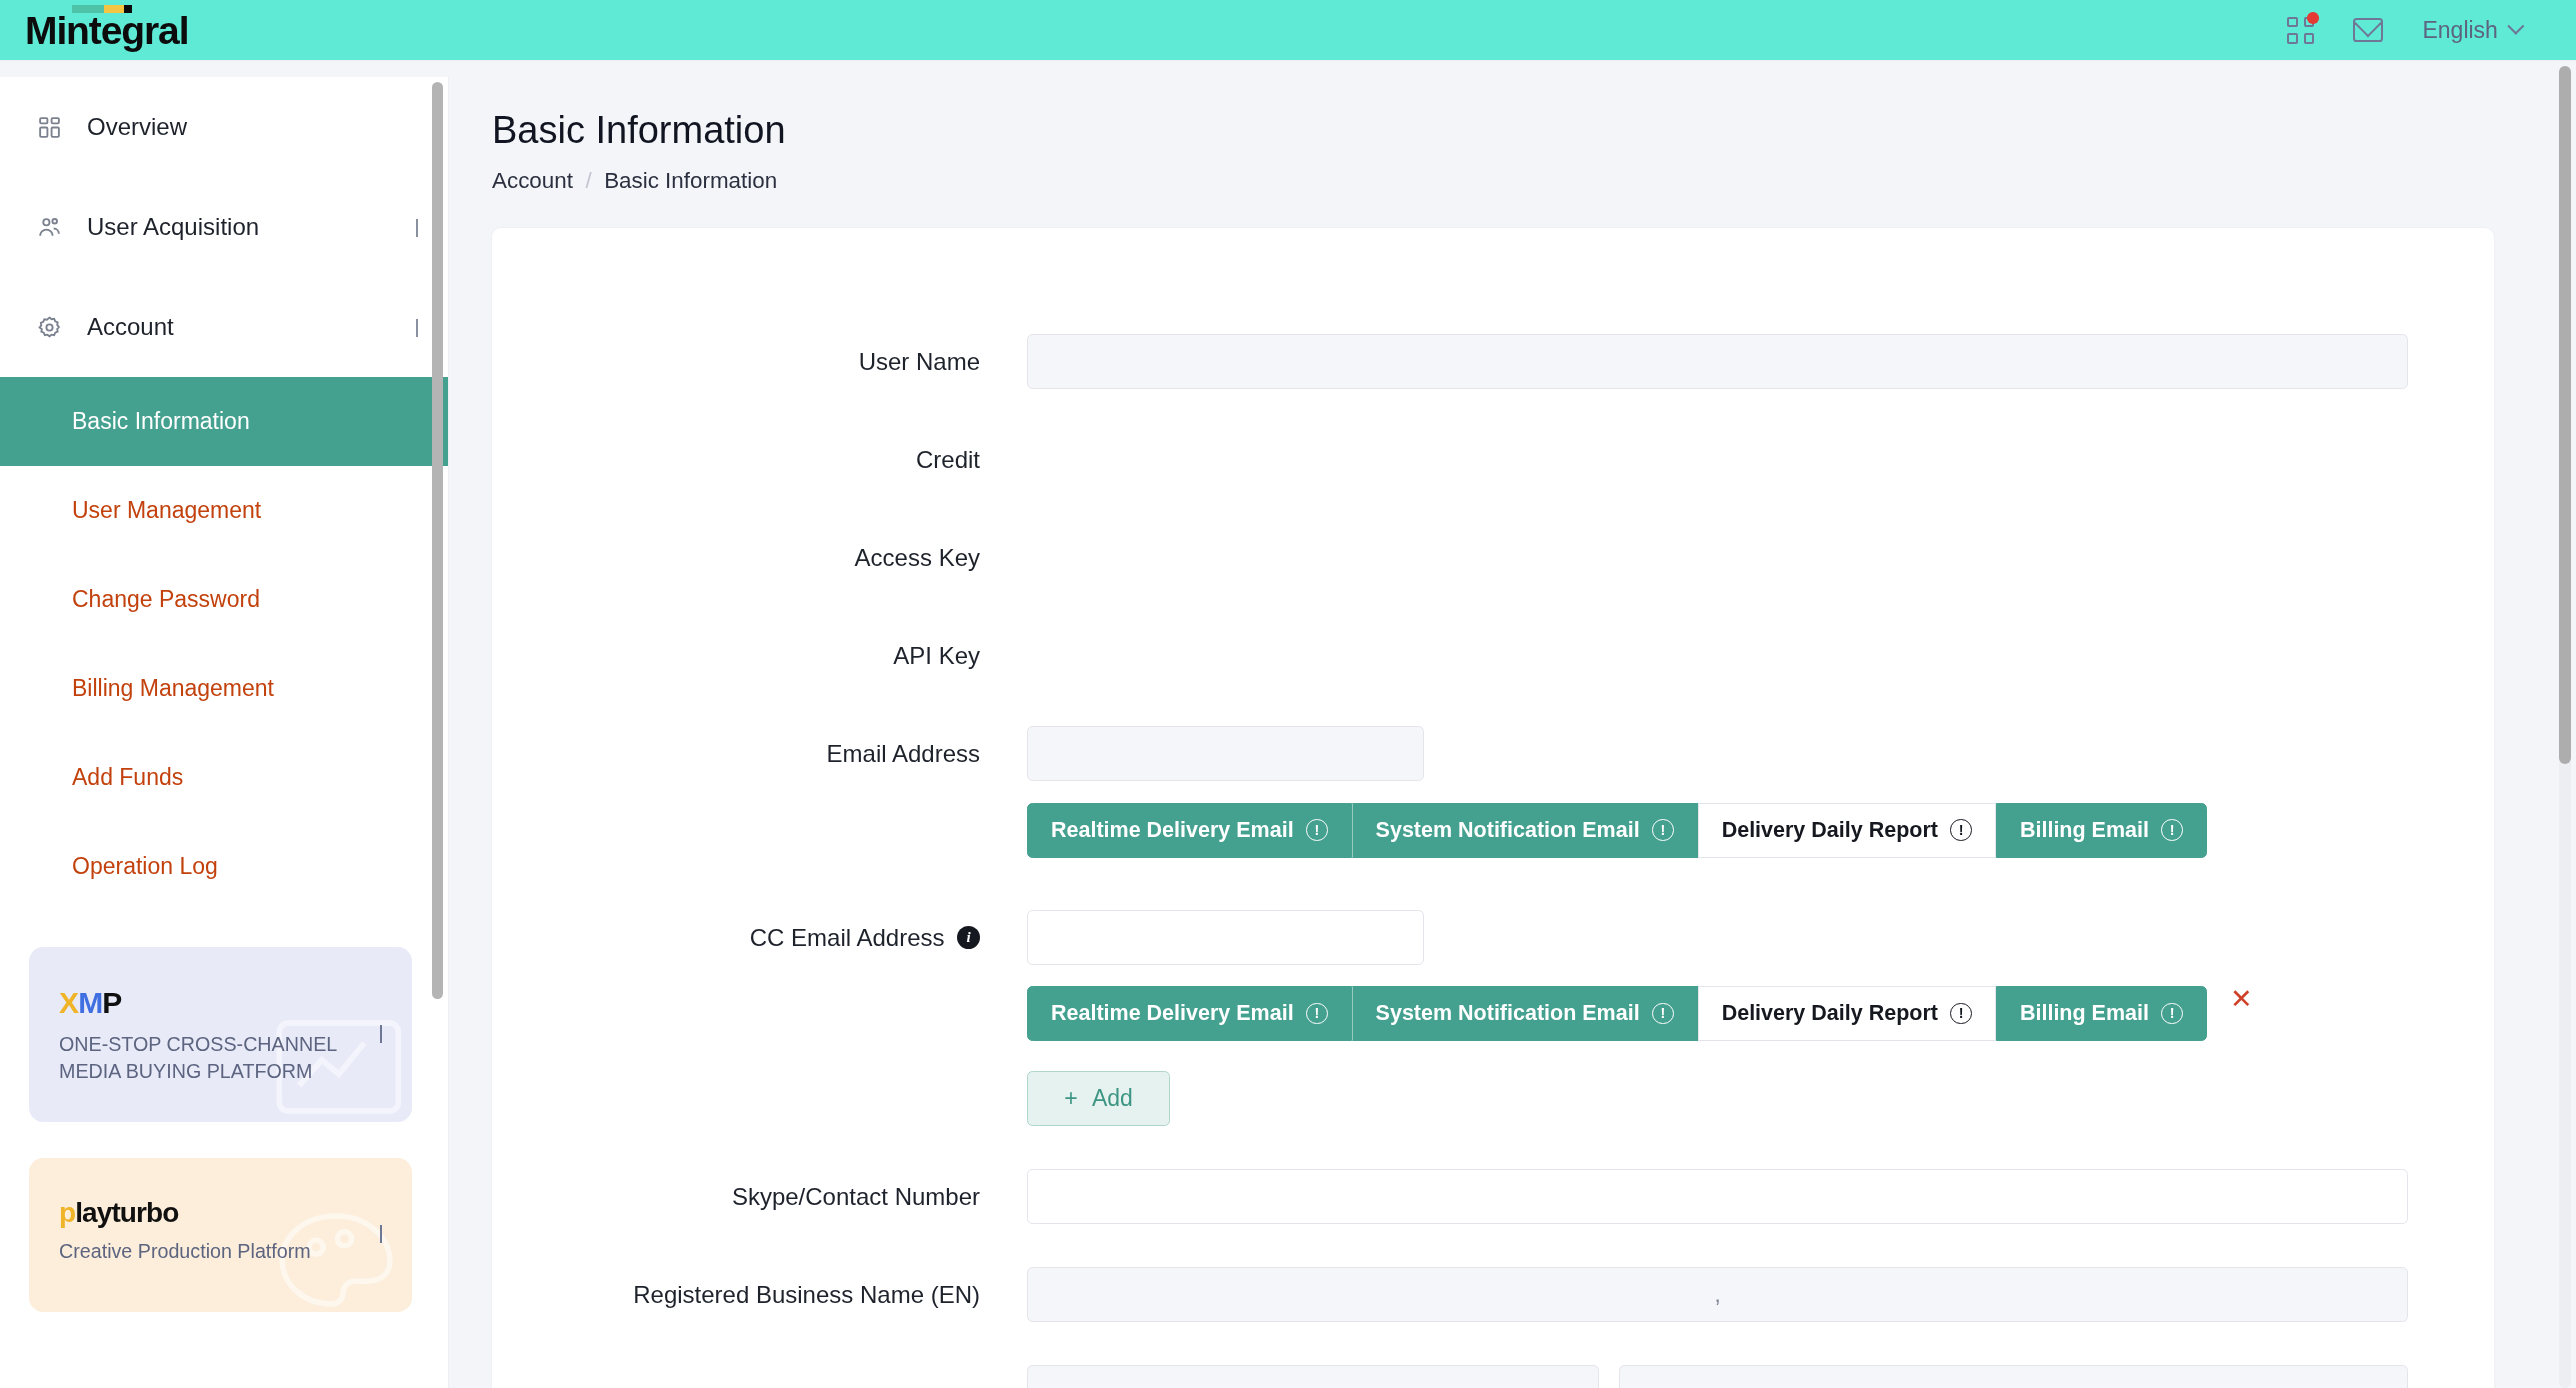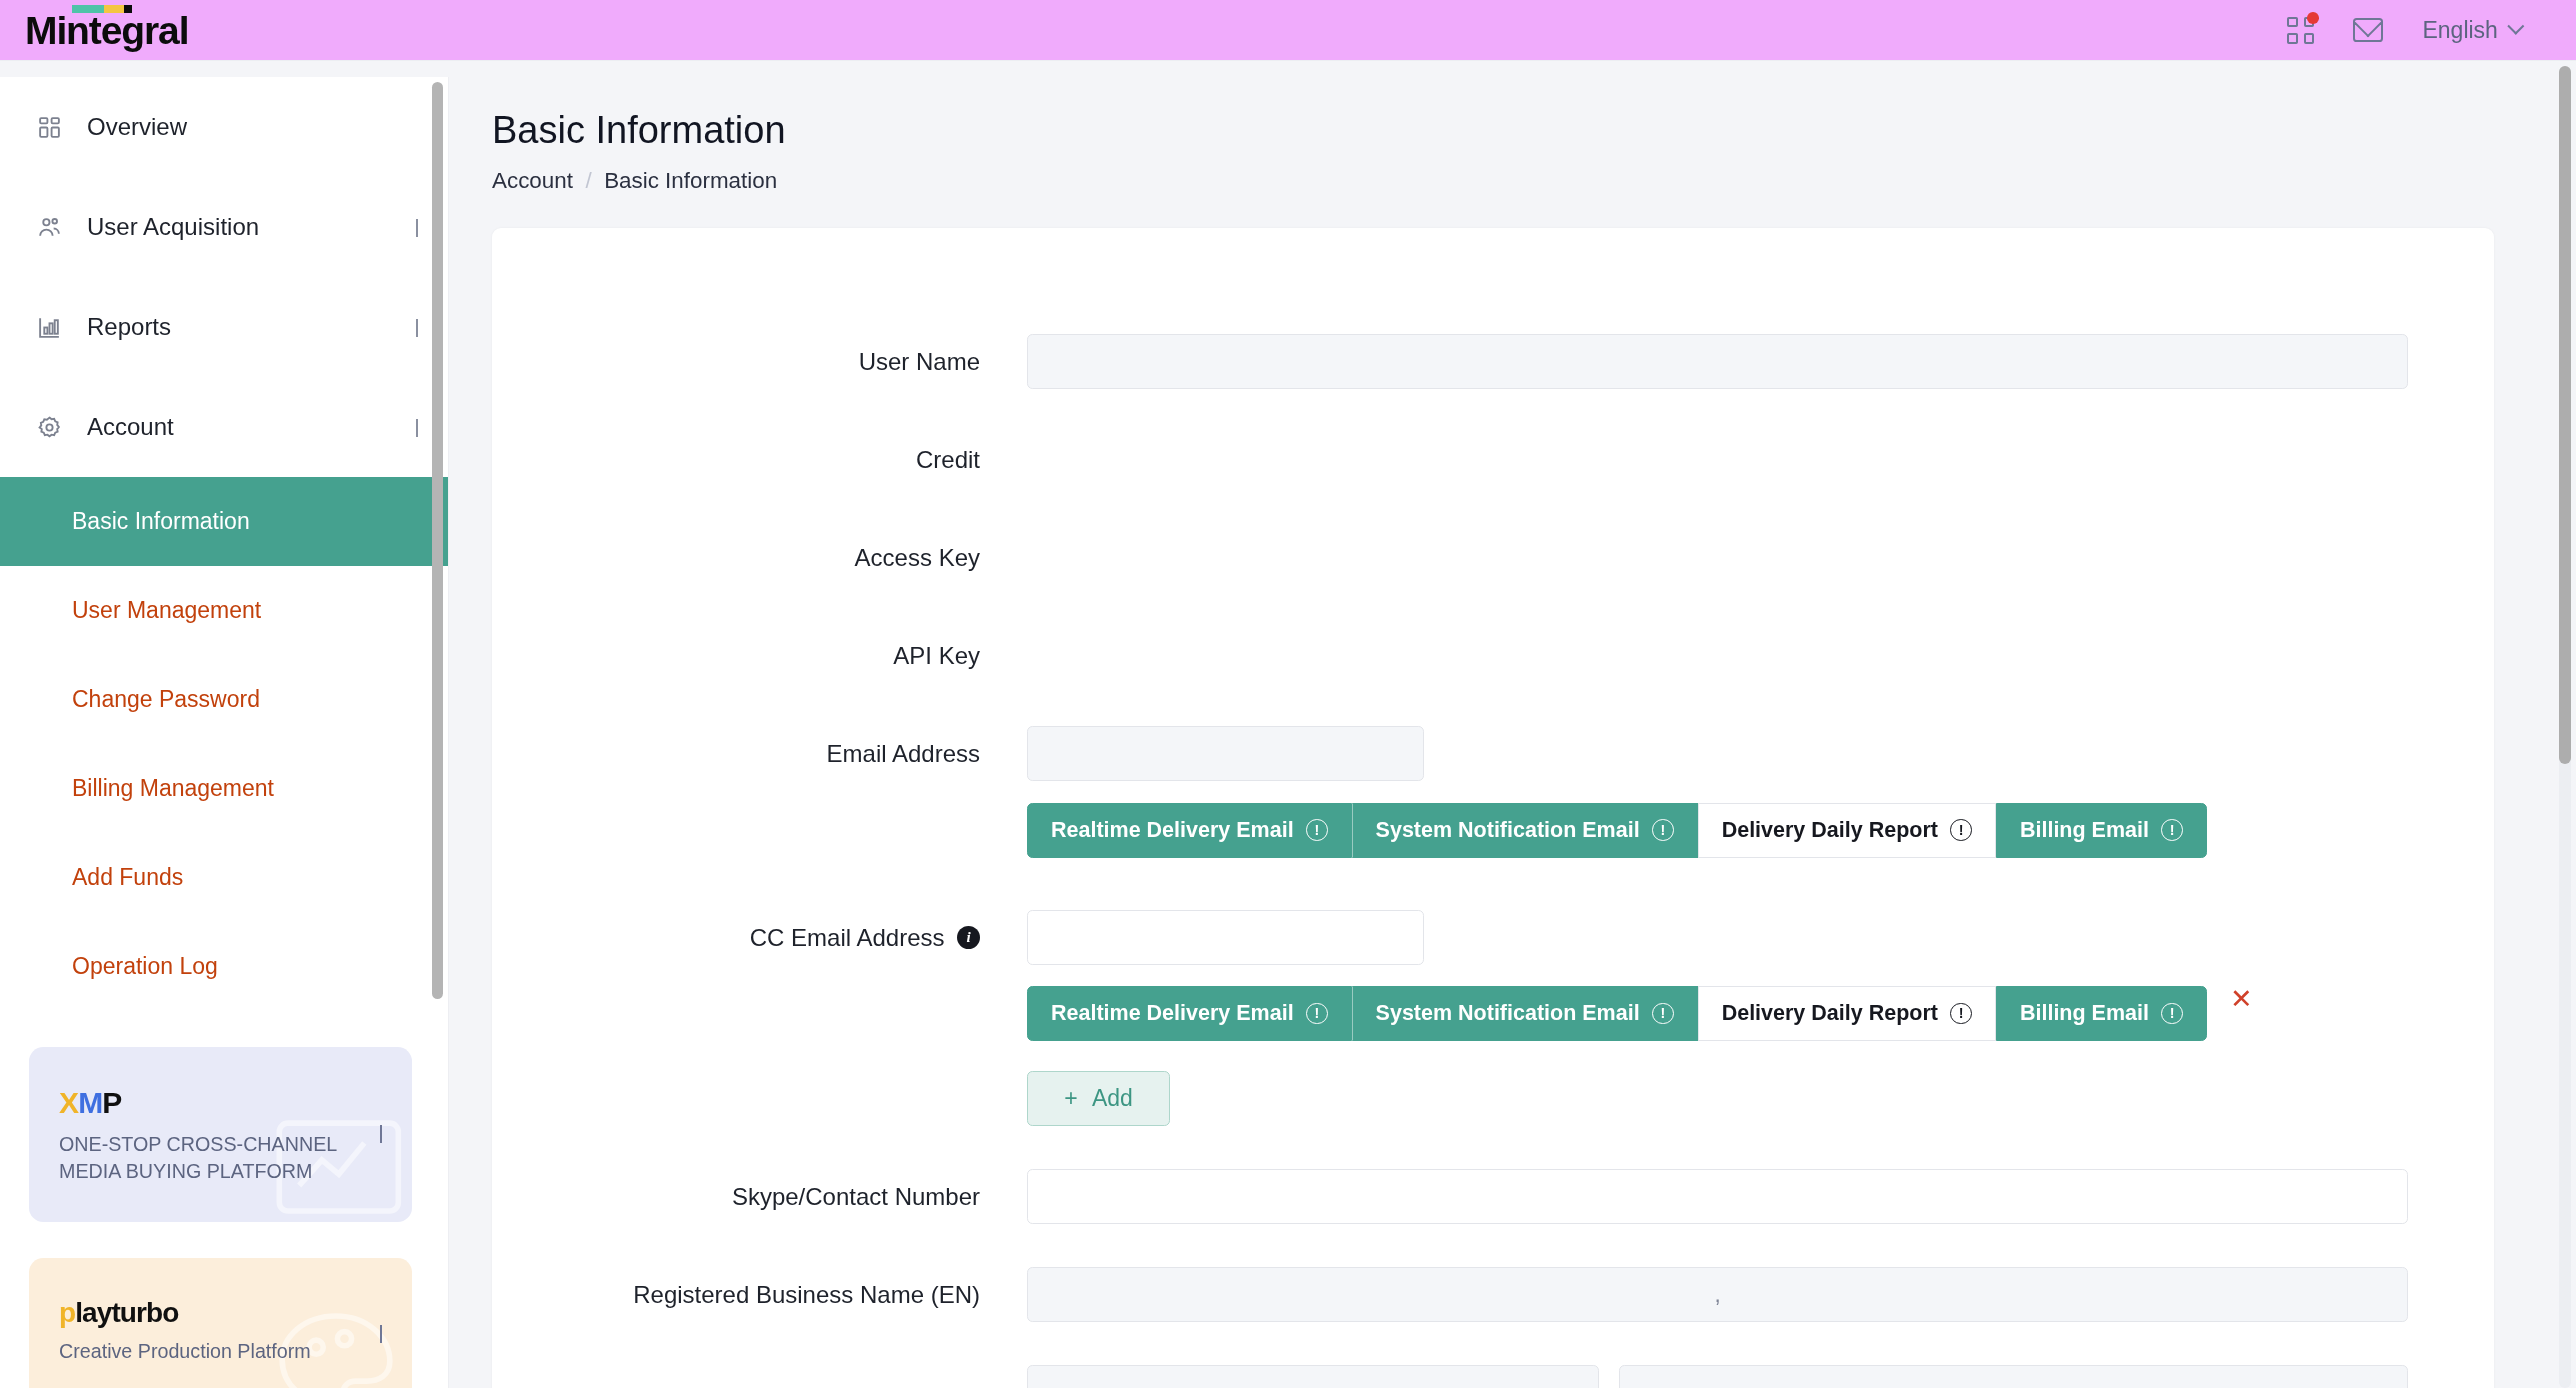--- a/index.html
+++ b/index.html
@@ -7,21 +7,21 @@
     width: 2576px; height: 1388px;
     overflow: hidden;
     font-family: "Liberation Sans", sans-serif;
     background: #f4f5f8;
   }
 
   
   .topbar {
     position: absolute; top: 0; left: 0;
     width: 2576px; height: 61px;
-    background: #f0abfc;
+    background: #5eead4;
     border-bottom: 0.9px solid #eceef2;
     display: flex; align-items: center;
     z-index: 30;
   }
   .logo-wrap {
     position: relative;
     margin-left: 25px;
     display: flex; align-items: flex-start;
   }
   .logo-text {
@@ -336,32 +336,20 @@
         <circle cx="9" cy="7" r="3"></circle>
           <path d="M3 20c0-3.3 2.7-6 6-6s6 2.7 6 6"></path>
         <circle cx="17" cy="6" r="2.2"></circle>
           <path d="M16 13c2.8 0 5 2.2 5 5"></path>
       </svg>
     </span>
     <span class="lbl">User Acquisition</span>
     <span class="arrow"><span class="chev-sm down"></span></span>
   </div>
 
-  <div class="nav-item">
-    <span class="ico">
-      <svg width="25" height="25" viewBox="0 0 24 24" fill="none" stroke="#7c818f" stroke-width="1.8">
-        <path d="M3 3v18h18"></path>
-          <rect x="7" y="12" width="3" height="6"></rect>
-          <rect x="12" y="8" width="3" height="10"></rect>
-          <rect x="17" y="5" width="3" height="13"></rect>
-      </svg>
-    </span>
-    <span class="lbl">Reports</span>
-    <span class="arrow"><span class="chev-sm down"></span></span>
-  </div>
 
   <div class="nav-item">
     <span class="ico">
       <svg width="25" height="25" viewBox="0 0 24 24" fill="none" stroke="#7c818f" stroke-width="1.8">
         <circle cx="12" cy="12" r="3"></circle>
         <path d="M12 2.5l2 1.6 2.5-.4 1 2.3 2.3 1-.4 2.5 1.6 2-1.6 2 .4 2.5-2.3 1-1 2.3-2.5-.4-2 1.6-2-1.6-2.5.4-1-2.3-2.3-1 .4-2.5L2.5 12l1.6-2-.4-2.5 2.3-1 1-2.3 2.5.4z"></path>
       </svg>
     </span>
     <span class="lbl">Account</span>
     <span class="arrow"><span class="chev-sm up"></span></span>

